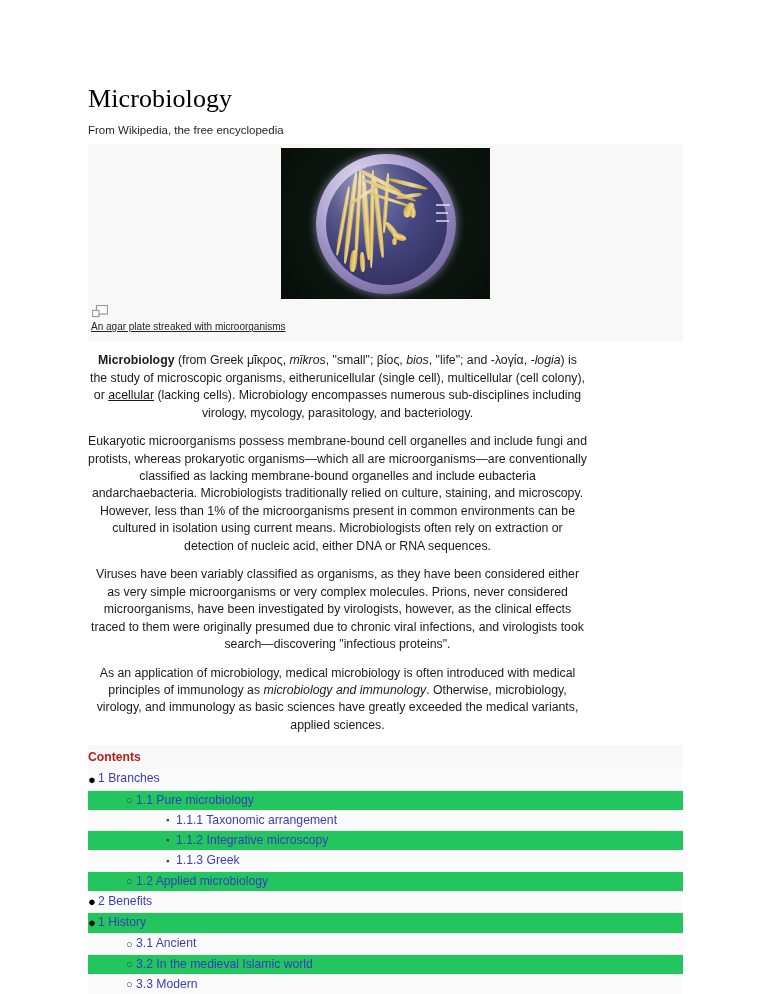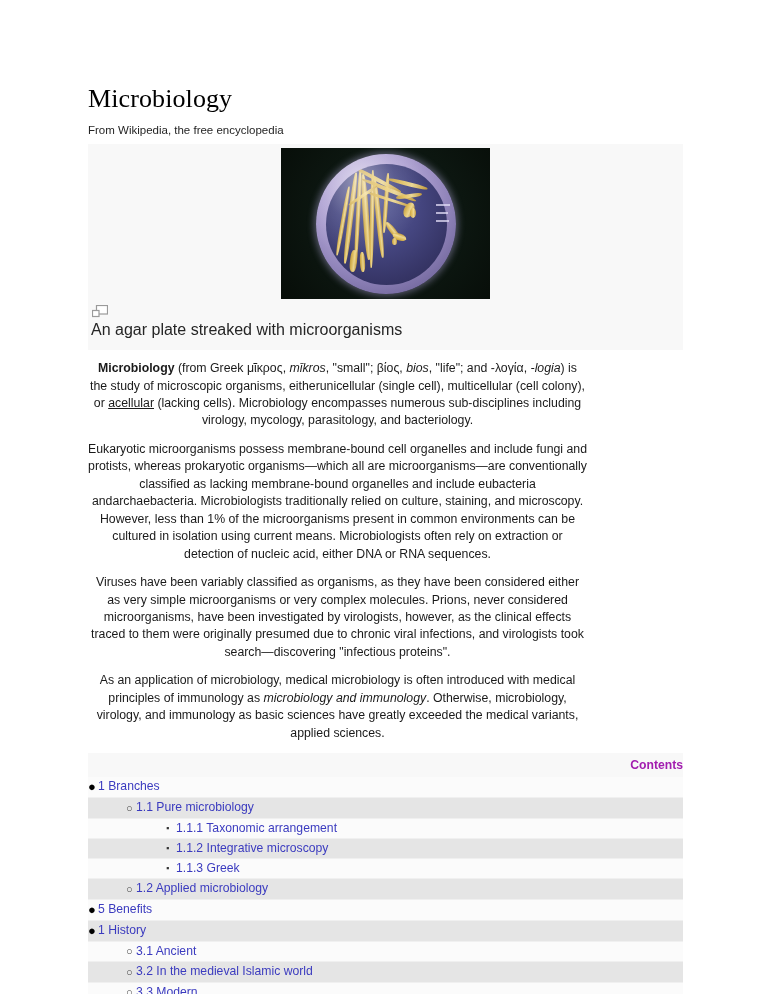--- a/index.html
+++ b/index.html
@@ -111,53 +111,54 @@
     background: rgba(225,220,245,0.75);
   }
 
   .enlarge-icon {
     display: block;
     margin: 6px 0 2px 4px;
     width: 16px;
     height: 13px;
   }
   .thumb-caption {
-    font-size: 16px;
+    font-size: 10px;
     line-height: 1.3;
     color: #252525;
     padding: 0 0 2px 3px;
+    text-decoration: underline;
   }
 
   
   .body-par {
     font-size: 12.3px;
     line-height: 1.42;
     color: #1a1a1a;
     margin: 0 0 11px 0;
     max-width: 600px;
     text-align: center;
   }
   .body-par b { font-weight: bold; }
   .body-par i { font-style: italic; }
   .inline-link {
     color: #1a1a1a;
     text-decoration: underline;
   }
 
   
   .toc-heading {
-    text-align: right;
+    text-align: left;
     font-size: 12.2px;
     font-weight: bold;
     background: #f8f8f8;
     padding: 5px 0 5px 0;
     margin: 6px 0 0 0;
     width: 595px;
     box-sizing: border-box;
-    color: #a21caf;
+    color: #b91c1c;
   }
   .toc {
     width: 595px;
     margin: 0 0 0 0;
   }
   .toc ul {
     list-style: none;
     margin: 0;
     padding: 0;
   }
@@ -165,21 +166,21 @@
     position: relative;
     font-size: 12.2px;
     line-height: 1.0;
   }
   .toc-row {
     display: block;
     border-bottom: 1px solid #f0f0f0;
     background: #fbfbfb;
     padding: 3px 0 4px 0;
   }
-  .toc-row.alt { background: #e5e5e5; }
+  .toc-row.alt { background: #22c55e; }
   .toc-link {
     color: #3b3bbf;
     text-decoration: none;
   }
   .bullet {
     display: inline-block;
     width: 10px;
     text-align: left;
     color: #555;
     font-size: 10px;
@@ -266,21 +267,21 @@
         <li>
           <div class="toc-row lvl3 alt"><span class="bullet b-square">▪</span><a class="toc-link" href="#">1.1.2 Integrative microscopy</a></div>
         </li>
         <li>
           <div class="toc-row lvl3"><span class="bullet b-square">▪</span><a class="toc-link" href="#">1.1.3 Greek</a></div>
         </li>
         <li>
           <div class="toc-row lvl2 alt"><span class="bullet b-circle">○</span><a class="toc-link" href="#">1.2 Applied microbiology</a></div>
         </li>
         <li>
-          <div class="toc-row lvl1"><span class="bullet b-disc">●</span><a class="toc-link" href="#">5 Benefits</a></div>
+          <div class="toc-row lvl1"><span class="bullet b-disc">●</span><a class="toc-link" href="#">2 Benefits</a></div>
         </li>
         <li>
           <div class="toc-row lvl1 alt"><span class="bullet b-disc">●</span><a class="toc-link" href="#">1 History</a></div>
         </li>
         <li>
           <div class="toc-row lvl2"><span class="bullet b-circle">○</span><a class="toc-link" href="#">3.1 Ancient</a></div>
         </li>
         <li>
           <div class="toc-row lvl2 alt"><span class="bullet b-circle">○</span><a class="toc-link" href="#">3.2 In the medieval Islamic world</a></div>
         </li>

